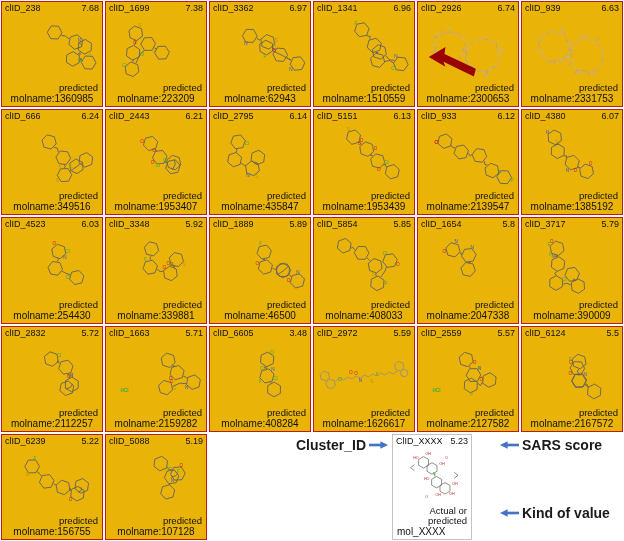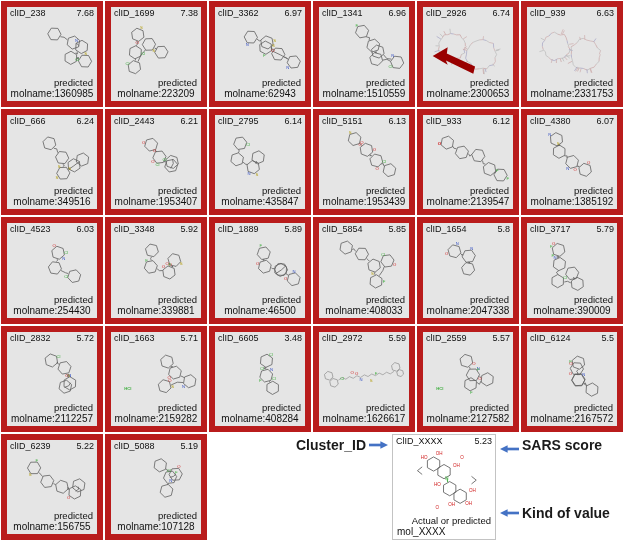--- a/index.html
+++ b/index.html
@@ -1,41 +1,41 @@
 <!DOCTYPE html>
 <html><head>
 <meta charset="utf-8">
 <style>
   html,body{margin:0;padding:0;background:#ffffff;}
   .page{position:relative;width:624px;height:541px;background:#fff;
         font-family:"Liberation Sans",sans-serif;color:#1a1a1a;overflow:hidden;}
   .grid{position:absolute;inset:0;display:grid;
         grid-template-columns:repeat(6,1fr);grid-template-rows:repeat(5,1fr);
         gap:2px;padding:1px;box-sizing:border-box;}
-  .cell{border:6px solid #b91c1c;background:#e5e5e5;display:flex;flex-direction:column;
+  .cell{border:1px solid #b91c1c;background:#eab308;display:flex;flex-direction:column;
         overflow:hidden;box-sizing:border-box;}
   .cell-head{display:flex;justify-content:space-between;align-items:flex-start;
              padding:1px 3px 0 3px;font-size:9px;line-height:10px;color:#111;}
   .mol{flex:1 1 auto;width:100%;min-height:0;}
   .mol text{font-size:4.8px;font-family:"Liberation Sans",sans-serif;}
   .kind{text-align:right;font-size:9.5px;line-height:10px;padding:0 4px 0 0;color:#111;}
   .mn{text-align:center;font-size:10px;line-height:12px;padding-bottom:1px;
       white-space:nowrap;color:#111;}
   .mn-left{text-align:left;padding-left:4px;}
   
   .key-area{grid-column:3/7;position:relative;background:#fff;}
   .key-title{position:absolute;left:26px;top:40px;font-weight:bold;
              font-size:13.5px;color:#000;}
-  .key-box{position:absolute;left:183px;top:0;bottom:0;width:104px;
+  .key-box{position:absolute;left:183px;top:0;bottom:0;width:80px;
            border:1px solid #c3c3c3;background:#fff;display:flex;
            flex-direction:column;box-sizing:border-box;}
   .ann{position:absolute;display:flex;align-items:center;gap:3px;
        font-size:14px;font-weight:bold;color:#1a1a1a;white-space:nowrap;}
   .ann-cluster{top:3px;left:0;width:179px;justify-content:flex-end;}
-  .ann-score{top:3px;left:291px;align-items:flex-end;}
+  .ann-score{top:3px;left:291px;}
   .ann-molname{bottom:5px;left:0;width:179px;justify-content:flex-end;}
   .ann-kind{bottom:19px;left:291px;}
   .arrow{width:19px;height:8px;flex:0 0 auto;}
   .arrow.left{transform:scaleX(-1);}
 </style>
 </head>
 <body>
 
 <div class="page">
   <div class="grid" id="grid">

